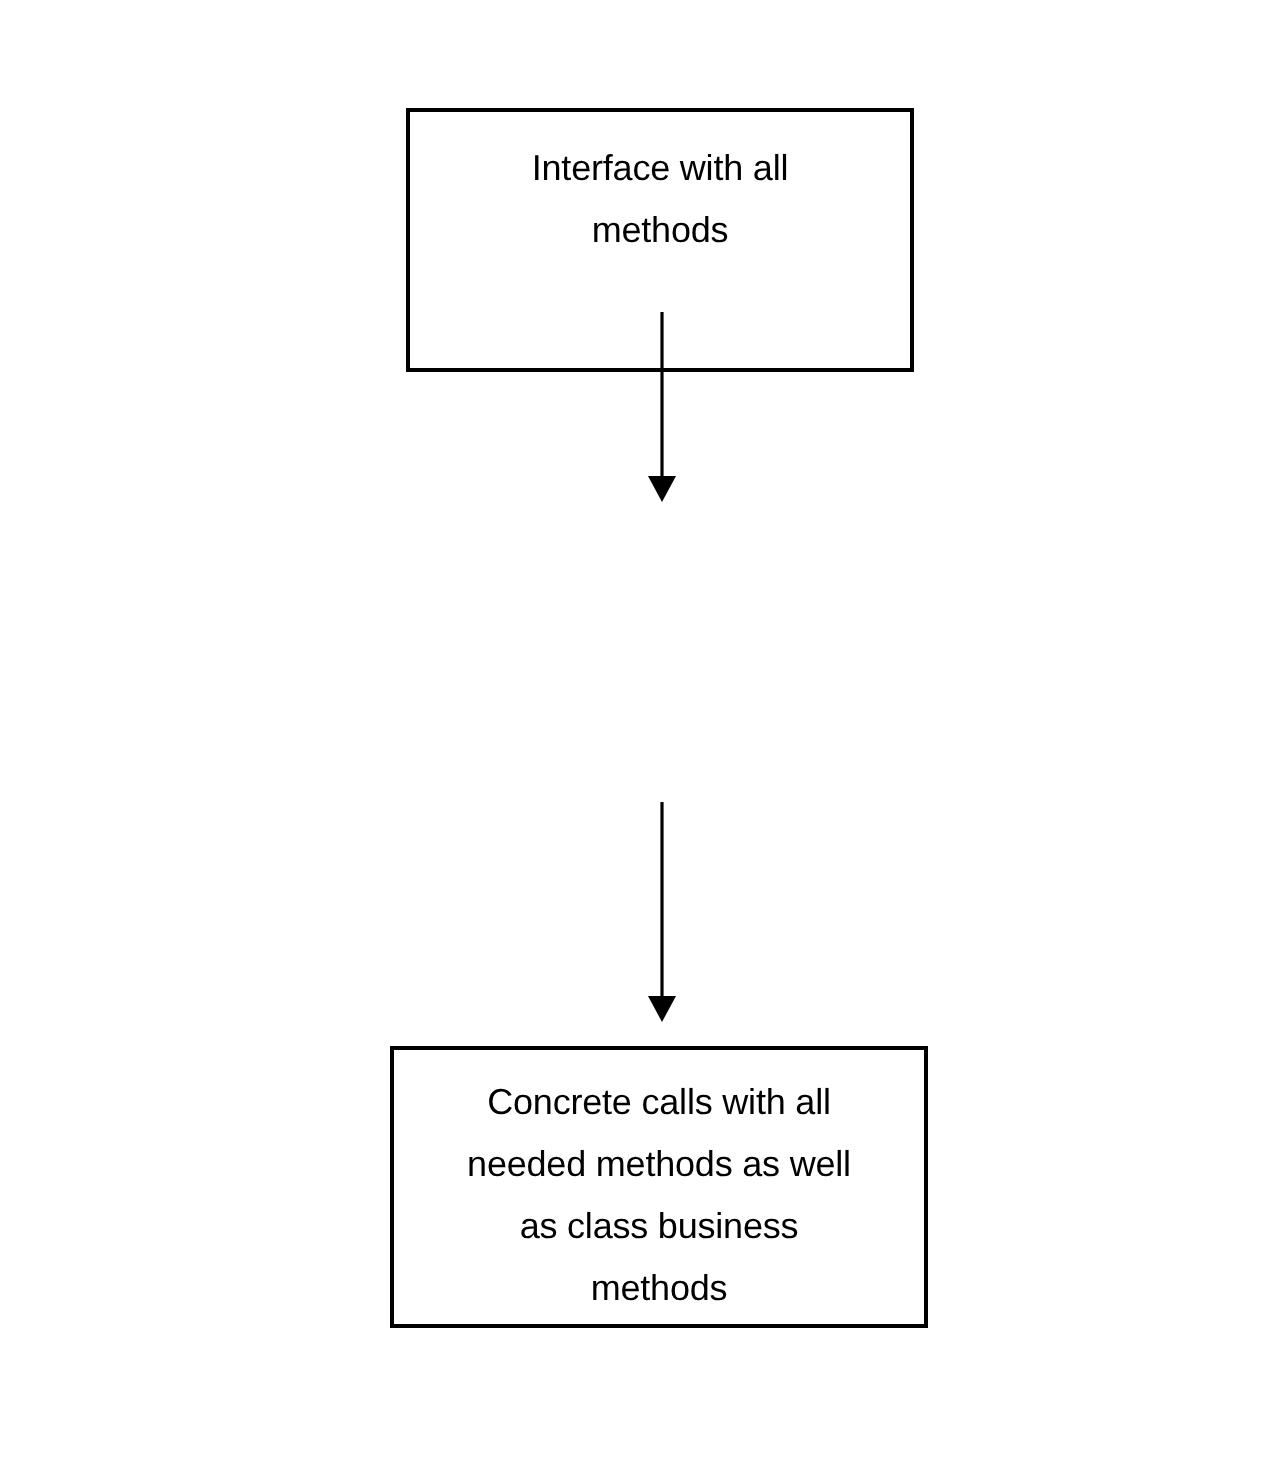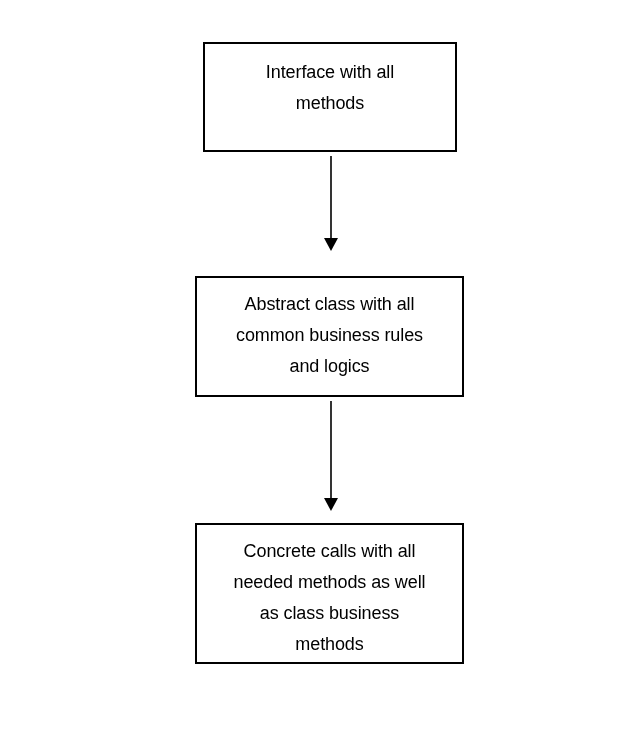--- a/index.html
+++ b/index.html
@@ -36,23 +36,23 @@
     line-height: 31px;
     color: #000000;
     text-align: center;
     font-weight: 400;
     white-space: pre-line;
     letter-spacing: -0.1px;
   }
   
   #node-interface {
     left: 203px;
-    top: 42px;
+    top: 54px;
     width: 254px;
-    height: 110px;
+    height: 132px;
   }
   #node-interface .node-label {
     padding-top: 13px;
     width: 200px;
   }
   
   #node-abstract {
     left: 195px;
     top: 276px;
     width: 269px;
@@ -101,25 +101,20 @@
 methods</span>
   </div>
 
   <div class="connector" id="connector-1">
     <svg width="62" height="130" viewBox="0 0 62 130">
       <line x1="31" y1="6" x2="31" y2="88" stroke="#000000" stroke-width="1.6"></line>
       <polygon points="24,88 38,88 31,101" fill="#000000"></polygon>
     </svg>
   </div>
 
-  <div class="node" id="node-abstract">
-    <span class="node-label">Abstract class with all
-common business rules
-and logics</span>
-  </div>
 
   <div class="connector" id="connector-2">
     <svg width="62" height="135" viewBox="0 0 62 135">
       <line x1="31" y1="8" x2="31" y2="105" stroke="#000000" stroke-width="1.6"></line>
       <polygon points="24,105 38,105 31,118" fill="#000000"></polygon>
     </svg>
   </div>
 
   <div class="node" id="node-concrete">
     <span class="node-label">Concrete calls with all

